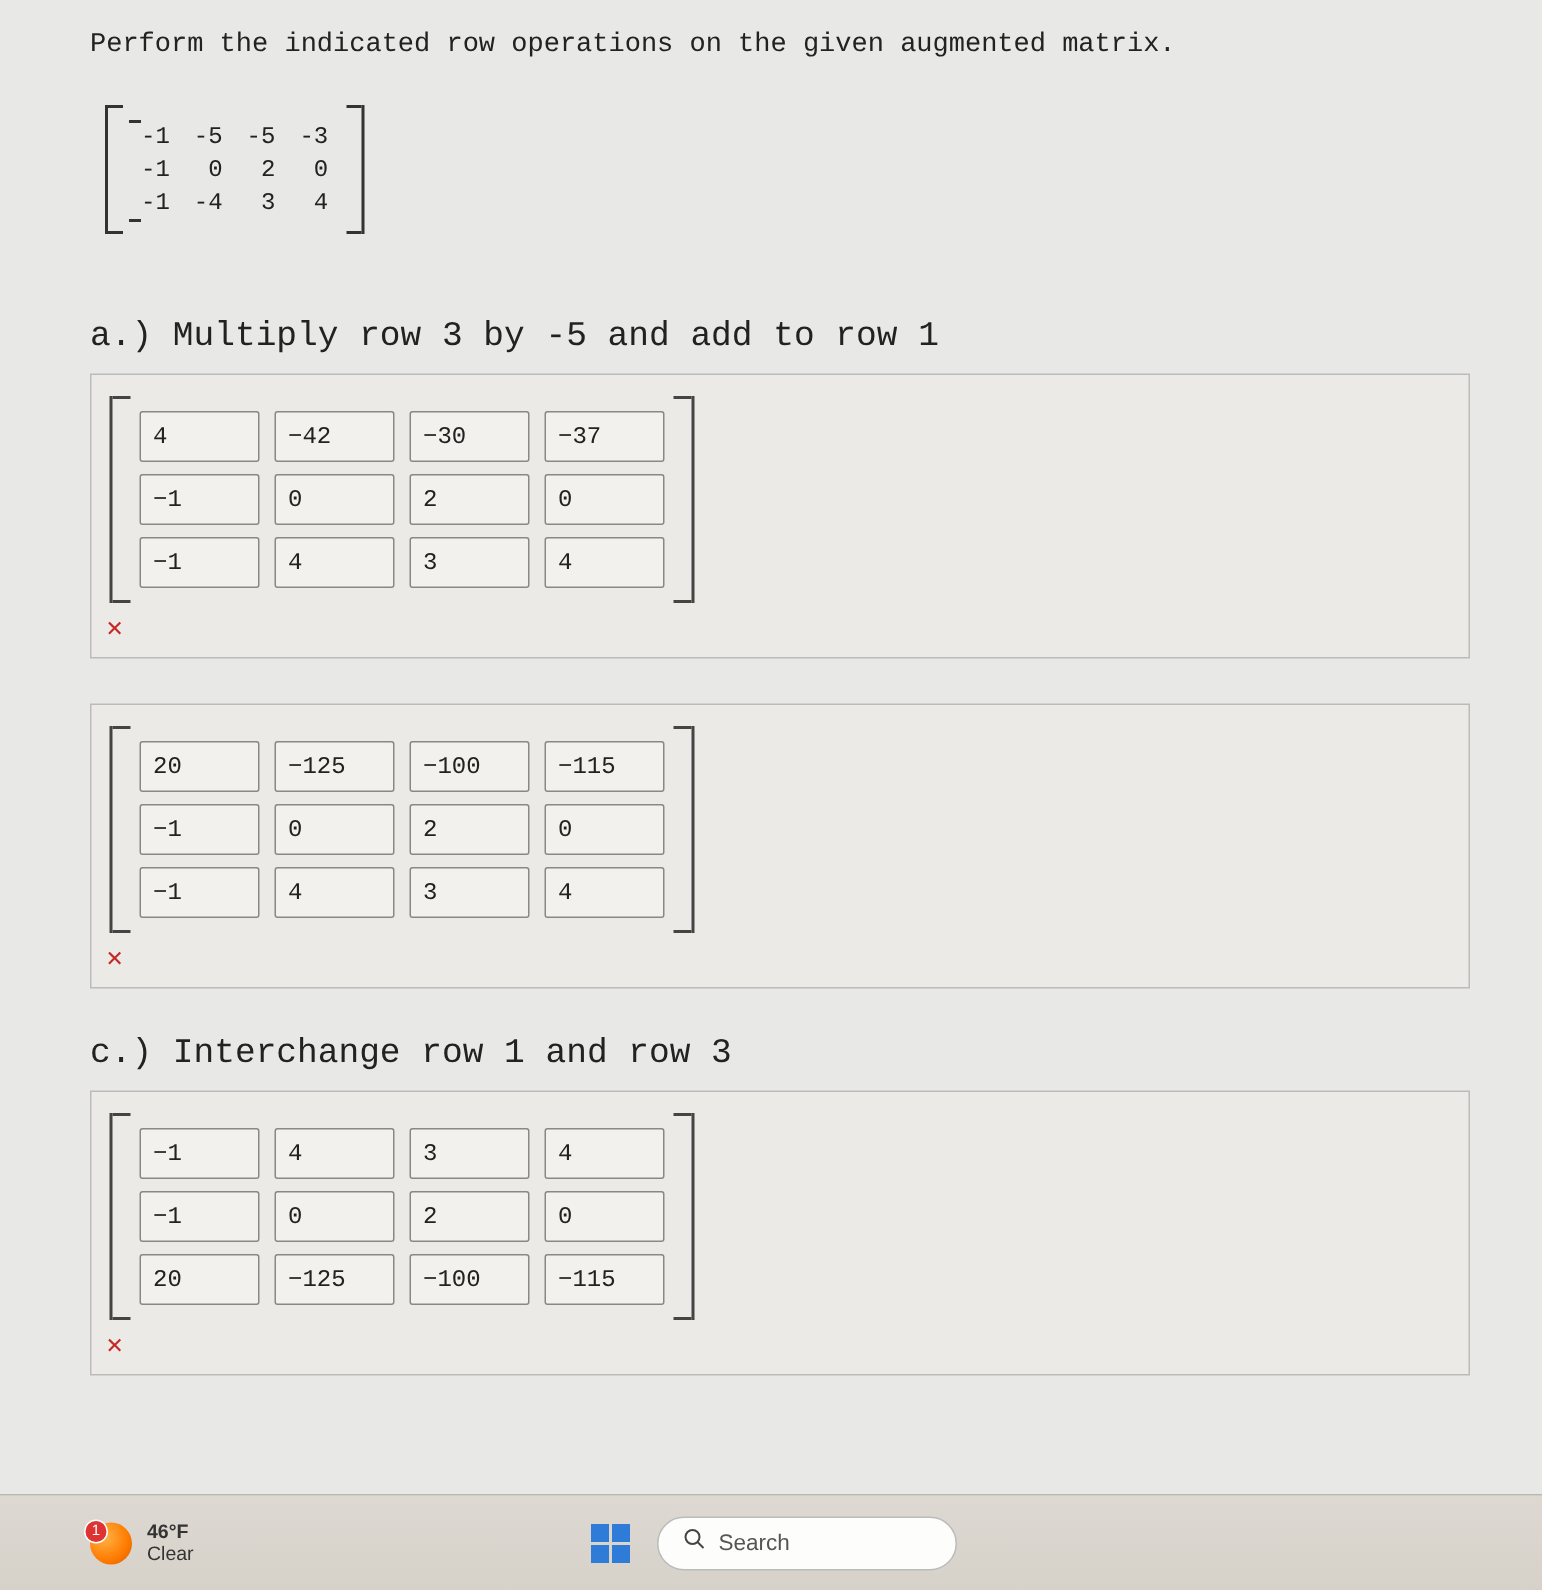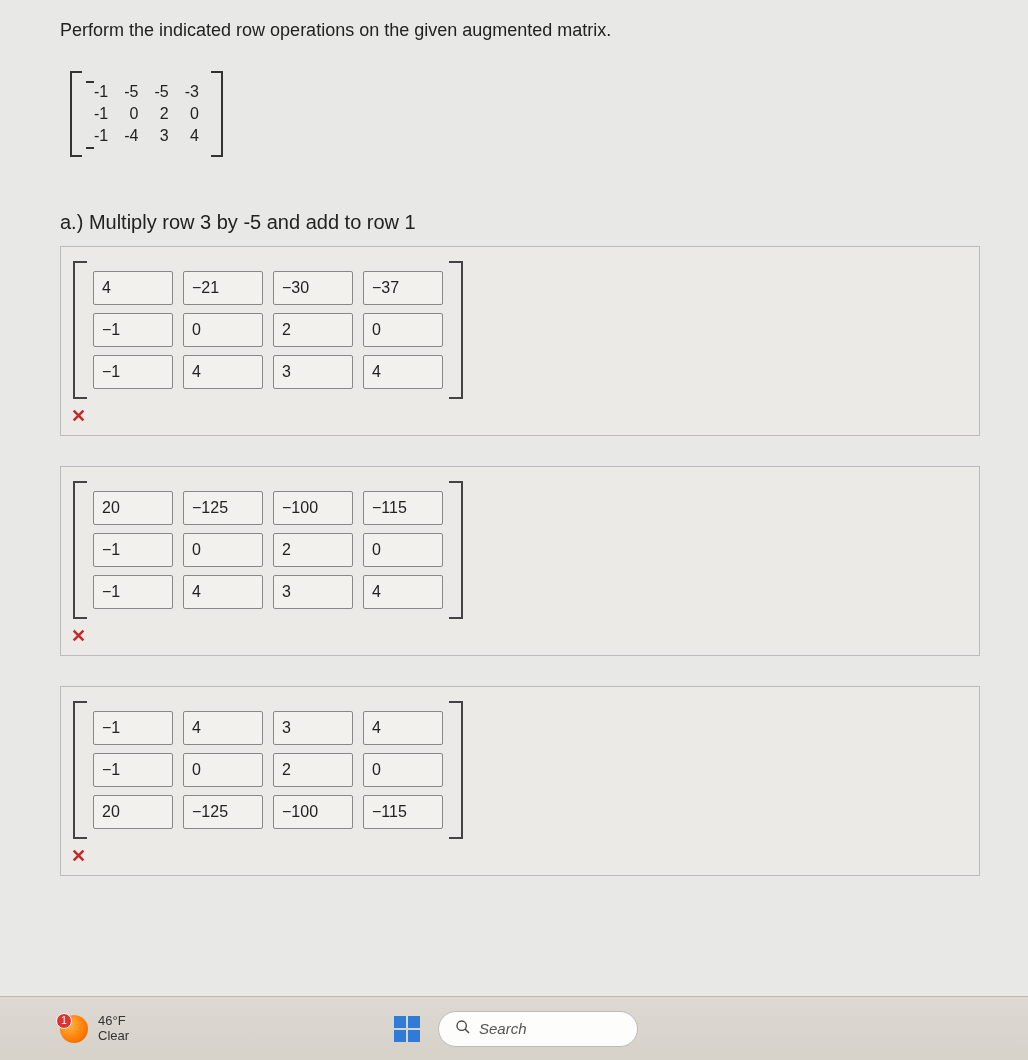--- a/index.html
+++ b/index.html
@@ -6,20 +6,21 @@
   body {
     font-family: Arial, Helvetica, sans-serif;
     background: #e8e8e6;
     width: 1028px;
     height: 1060px;
     position: relative;
     overflow: hidden;
   }
   .page {
     padding: 20px 40px 80px 60px;
+    font-family: Liberation Mono, monospace;
   }
   .instruction {
     font-size: 18px;
     color: #222;
     margin-bottom: 30px;
   }
   .given-matrix {
     display: inline-block;
     padding: 10px 14px;
     border-left: 2px solid #333;
@@ -39,21 +40,21 @@
   .given-matrix .bl{position:absolute;bottom:0;left:0;width:10px;height:2px;background:#333;}
   .given-matrix .br{position:absolute;bottom:0;right:0;width:10px;height:2px;background:#333;}
   .given-matrix table{border-collapse:collapse;}
   .given-matrix td{
     padding: 2px 8px;
     font-size:16px;
     color:#222;
     text-align:right;
   }
   .part-label{
-    font-size:20px;
+    font-size:23px;
     color:#222;
     margin: 10px 0 12px 0;
   }
   .answer-box{
     border:1px solid #bbb;
     background:#eceae6;
     padding: 14px 14px 8px 14px;
     margin-bottom: 30px;
     position:relative;
     width: 920px;
@@ -120,21 +121,21 @@
     position:relative;
   }
   .weather-badge{
     position:absolute; top:-2px; left:-4px;
     width:16px;height:16px;border-radius:50%;
     background:#d33; color:#fff; font-size:10px;
     display:flex;align-items:center;justify-content:center;
     border:1px solid #fff;
   }
   .weather-text{font-size:13px;color:#333;line-height:1.1;}
-  .weather-text .t{font-weight:400;}
+  .weather-text .t{font-weight:700;}
   .center-widgets{
     position:absolute;
     left:50%;
     transform:translateX(-120px);
     display:flex;
     align-items:center;
     gap:18px;
   }
   .winlogo{
     width:26px;height:26px;
@@ -142,21 +143,20 @@
   }
   .winlogo span{background:#2f7bd8;}
   .searchbox{
     display:flex;align-items:center;gap:8px;
     background:#fdfdfb;
     border:1px solid #bbb;
     border-radius:20px;
     height:36px;
     padding:0 16px;
     min-width:200px;
-    font-style:italic;
   }
   .searchbox .sicon{font-size:16px;color:#444;}
   .searchbox .stext{font-size:15px;color:#555;}
 </style>
 </head>
 <body>
 
 <div class="page">
   <div class="instruction">Perform the indicated row operations on the given augmented matrix.</div>
 
@@ -186,21 +186,21 @@
       </table>
   </div>
 
   
   <div class="part-label">a.) Multiply row 3 by -5 and add to row 1</div>
   <div class="answer-box">
     <div class="matrix-wrap">
       <div class="bracket-left"></div>
       <div class="matrix-grid">
         <div class="cell">4</div>
-        <div class="cell">−21</div>
+        <div class="cell">−42</div>
         <div class="cell">−30</div>
         <div class="cell">−37</div>
         <div class="cell">−1</div>
         <div class="cell">0</div>
         <div class="cell">2</div>
         <div class="cell">0</div>
         <div class="cell">−1</div>
         <div class="cell">4</div>
         <div class="cell">3</div>
         <div class="cell">4</div>
@@ -227,20 +227,21 @@
         <div class="cell">4</div>
         <div class="cell">3</div>
         <div class="cell">4</div>
       </div>
       <div class="bracket-right"></div>
     </div>
     <div class="x-mark">✕</div>
   </div>
 
   
+  <div class="part-label">c.) Interchange row 1 and row 3</div>
   <div class="answer-box">
     <div class="matrix-wrap">
       <div class="bracket-left"></div>
       <div class="matrix-grid">
         <div class="cell">−1</div>
         <div class="cell">4</div>
         <div class="cell">3</div>
         <div class="cell">4</div>
         <div class="cell">−1</div>
         <div class="cell">0</div>

